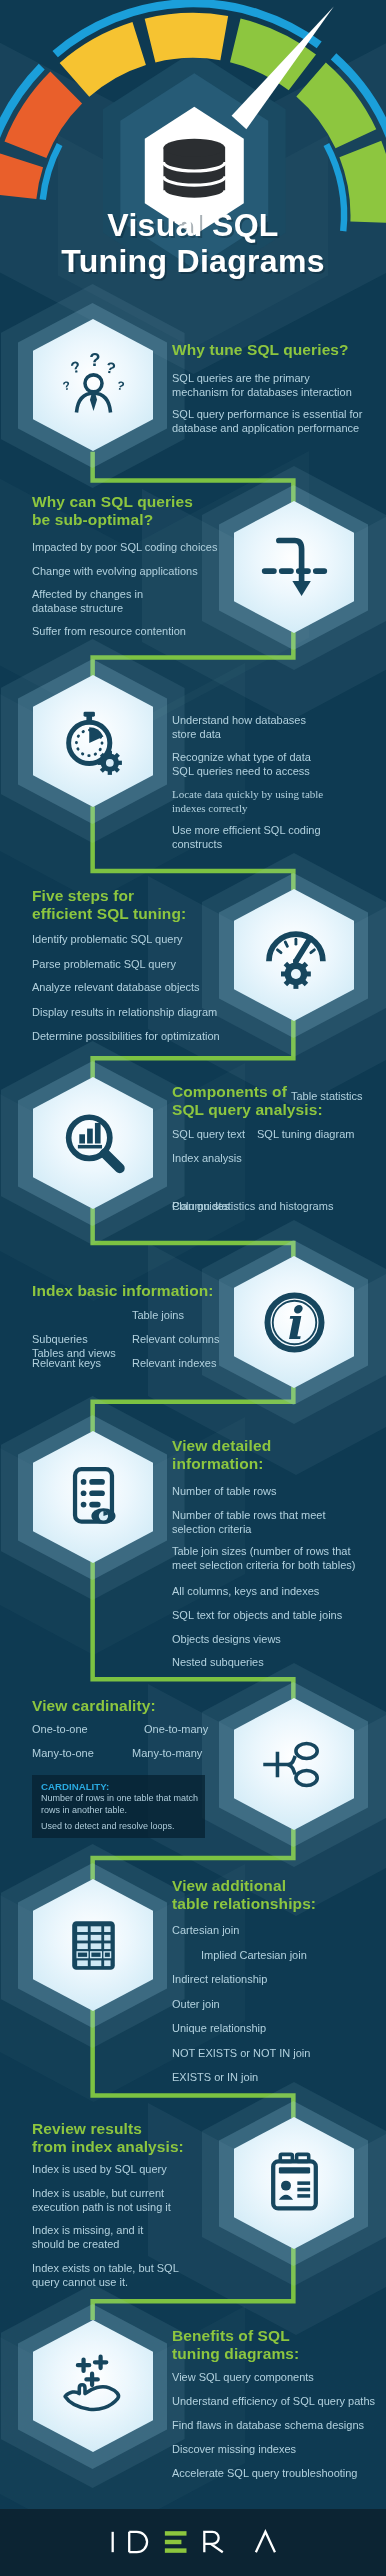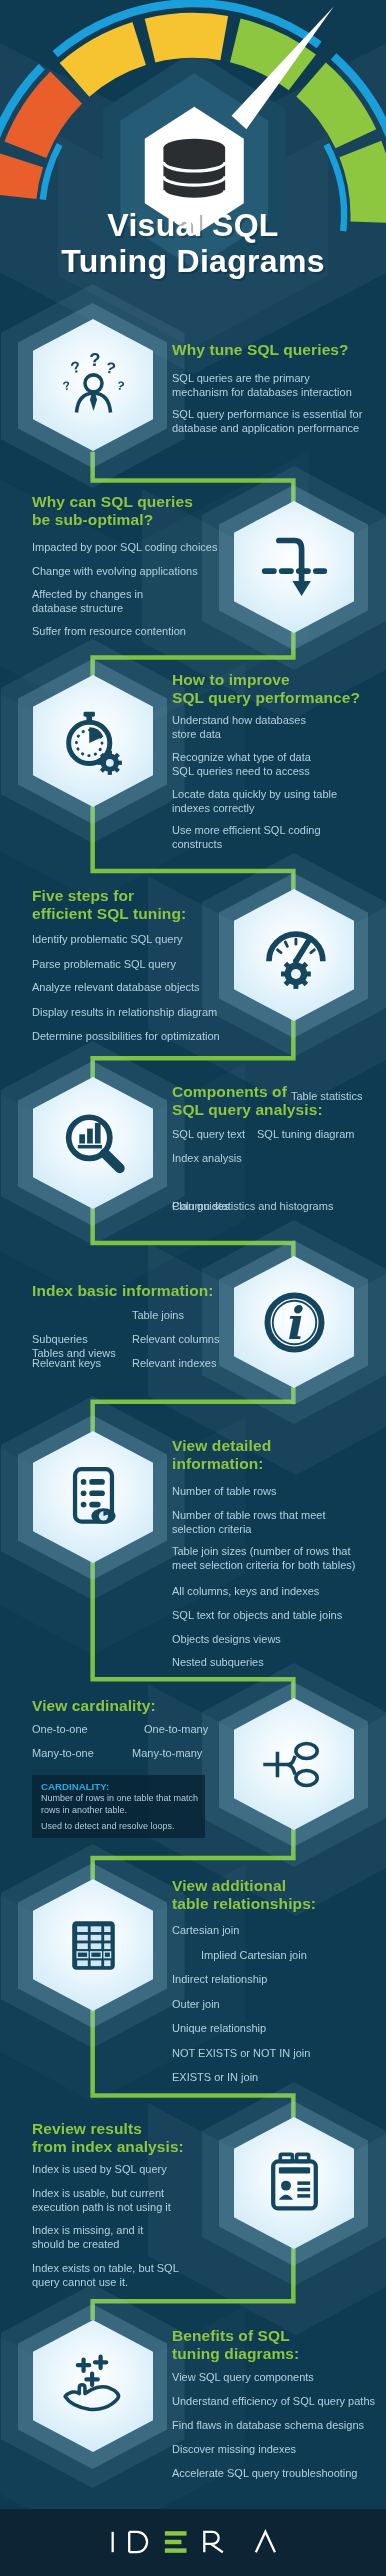--- a/index.html
+++ b/index.html
@@ -160,27 +160,25 @@
             <rect x="-3" y="-17" width="6" height="8" transform="rotate(180)"></rect>
             <rect x="-3" y="-17" width="6" height="8" transform="rotate(225)"></rect>
             <rect x="-3" y="-17" width="6" height="8" transform="rotate(270)"></rect>
             <rect x="-3" y="-17" width="6" height="8" transform="rotate(315)"></rect>
           </g>
         <circle class="icf" r="13"></circle>
           <circle r="5.5" fill="#d8edf8"></circle>
       </g>
     </svg>
   </div>
-  <div class="sec-h" style="left:172px;top:671px;width:213px;">How to improve
-SQL query performance?</div>
   <div class="item" style="left:172px;top:714px;width:206px;">Understand how databases
 store data</div>
   <div class="item" style="left:172px;top:751px;width:206px;">Recognize what type of data
 SQL queries need to access</div>
-  <div class="item" style="left:172px;top:788px;width:206px;">Locate data quickly by using table
+  <div class="item" style="left:172px;top:788px;width:206px;font-family:Liberation Serif, serif;">Locate data quickly by using table
 indexes correctly</div>
   <div class="item" style="left:172px;top:824px;width:206px;">Use more efficient SQL coding
 constructs</div>
 
   <div class="halo2" style="left:202px;top:853px;"></div>
     <div class="halo1" style="left:219px;top:873px;"></div>
   <div class="hex" style="left:234px;top:889px;">
     <svg width="71" height="71" viewBox="0 0 100 100">
       <path class="ic" d="M14 58 A38 38 0 0 1 90 58" stroke-width="8"></path>
       <g class="ic" stroke-width="4" stroke-linecap="round">

